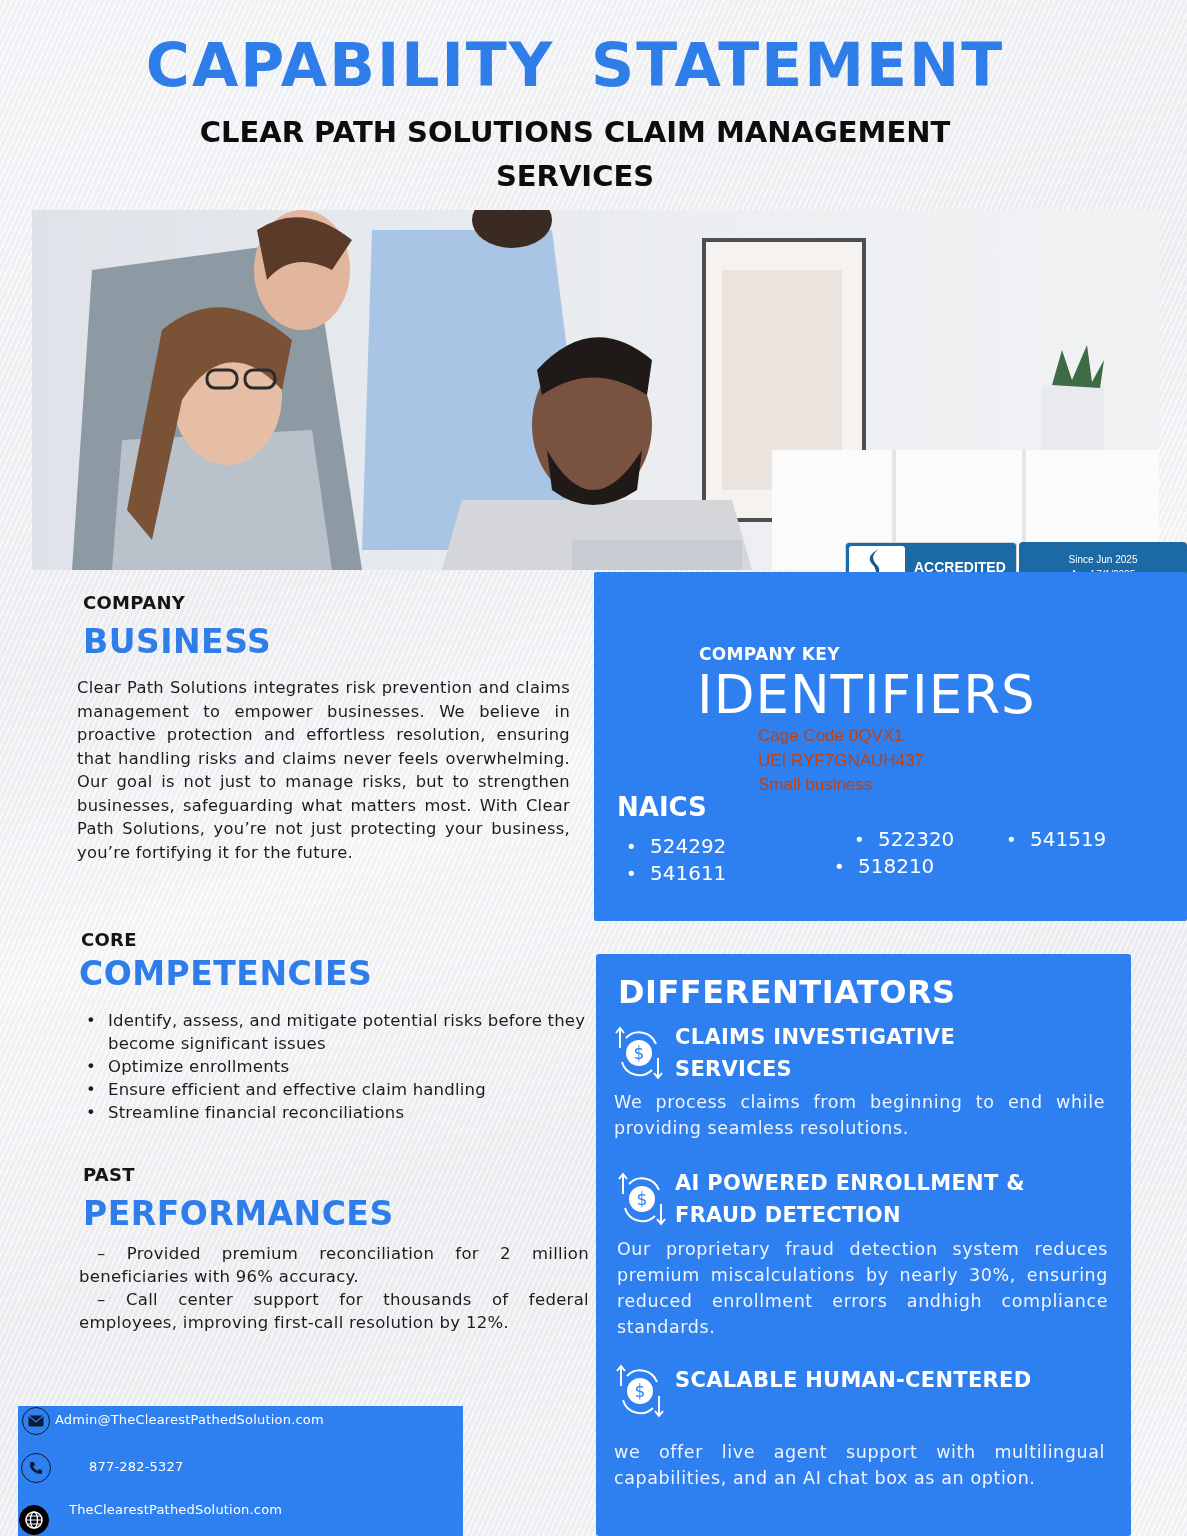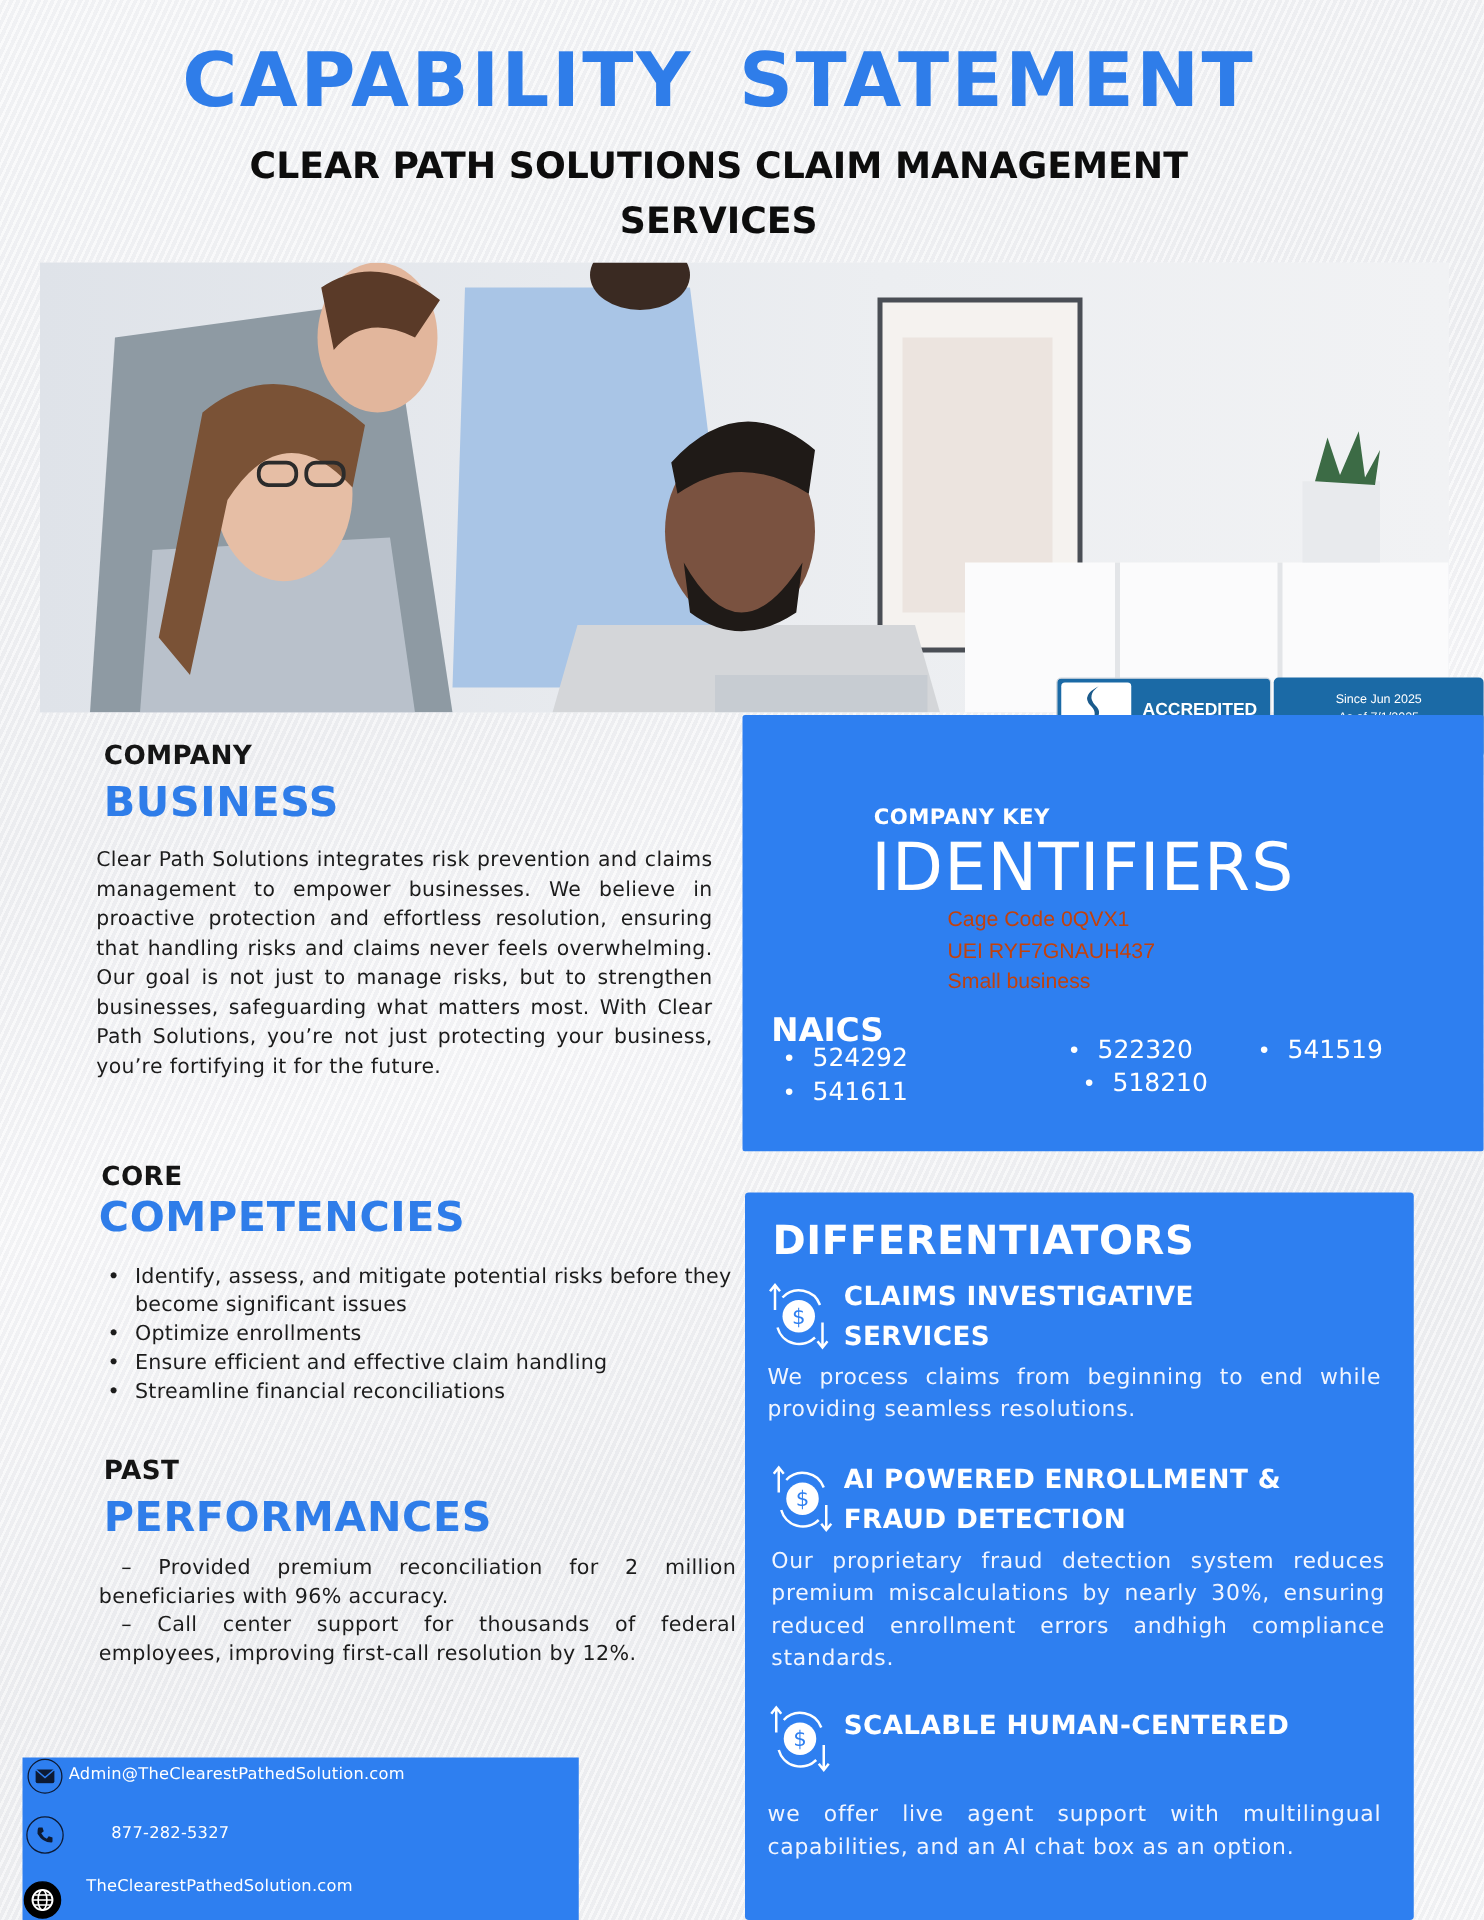--- a/index.html
+++ b/index.html
@@ -71,26 +71,26 @@
   .id-small {
     left: 699px; top: 644px; font-weight: 700; font-size: 17px; color: #fff; letter-spacing: 0.3px;
   }
   .id-big {
     left: 697px; top: 664px; font-weight: 400; font-size: 53px; color: #fff; letter-spacing: 1px;
   }
   .id-lines {
     left: 758px; top: 724px; font-family: "Liberation Sans", sans-serif; font-size: 17px;
     line-height: 24.5px; color: #c2410c;
   }
-  .naics-title { left: 617px; top: 792px; font-weight: 700; font-size: 26px; color: #fff; margin-top: 18px; }
+  .naics-title { left: 617px; top: 792px; font-weight: 700; font-size: 26px; color: #fff; }
   .naics-item { font-size: 20px; color: #fff; font-family: "DejaVu Sans", sans-serif; }
   .naics-item::before { content: "•"; display: inline-block; width: 24px; font-size: 18px; }
 
   
-  .sec-small { font-weight: 700; font-size: 21px; color: #151515; letter-spacing: 0.3px; }
+  .sec-small { font-weight: 700; font-size: 18px; color: #151515; letter-spacing: 0.3px; }
   .sec-big { font-weight: 700; font-size: 33px; color: #2f7de9; letter-spacing: 0.5px; }
   .body-text {
     font-size: 16.3px; line-height: 23.5px; color: #1c1c1c; text-align: justify;
     letter-spacing: 0.3px;
   }
   .comp-list { list-style: none; }
   .comp-list li {
     position: relative; padding-left: 30px; font-size: 16.5px; line-height: 23px; color: #1c1c1c;
     letter-spacing: 0.2px;
   }
@@ -199,21 +199,21 @@
 <div class="abs id-big">IDENTIFIERS</div>
 <div class="abs id-lines">
   <div>Cage Code 0QVX1</div>
   <div>UEI RYF7GNAUH437</div>
   <div>Small business</div>
 </div>
 <div class="abs naics-title">NAICS</div>
 <div class="abs naics-item" style="left:626px; top:834px;">524292</div>
 <div class="abs naics-item" style="left:626px; top:861px;">541611</div>
 <div class="abs naics-item" style="left:854px; top:827px;">522320</div>
-<div class="abs naics-item" style="left:866px; top:854px;">518210</div>
+<div class="abs naics-item" style="left:834px; top:854px;">518210</div>
 <div class="abs naics-item" style="left:1006px; top:827px;">541519</div>
 
 <div class="abs sec-small" style="left:81px; top:929px;">CORE</div>
 <div class="abs sec-big" style="left:79px; top:954px;">COMPETENCIES</div>
 <ul class="abs comp-list" style="left:78px; top:1009px; width:510px;">
   <li>Identify, assess, and mitigate potential risks before they become significant issues</li>
   <li>Optimize enrollments</li>
   <li>Ensure efficient and effective claim handling</li>
   <li>Streamline financial reconciliations</li>
 </ul>

